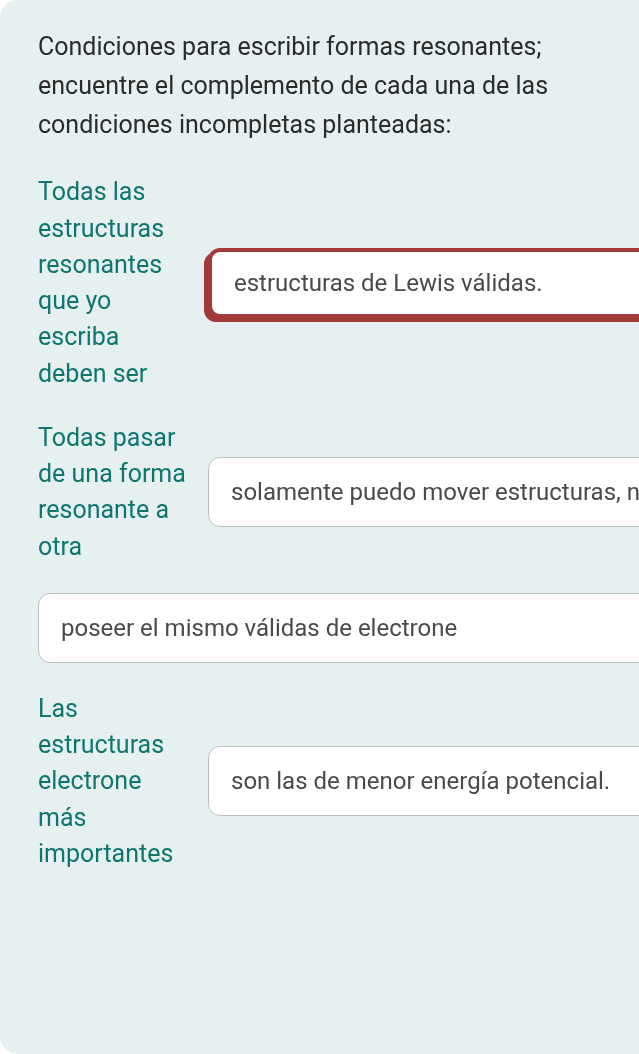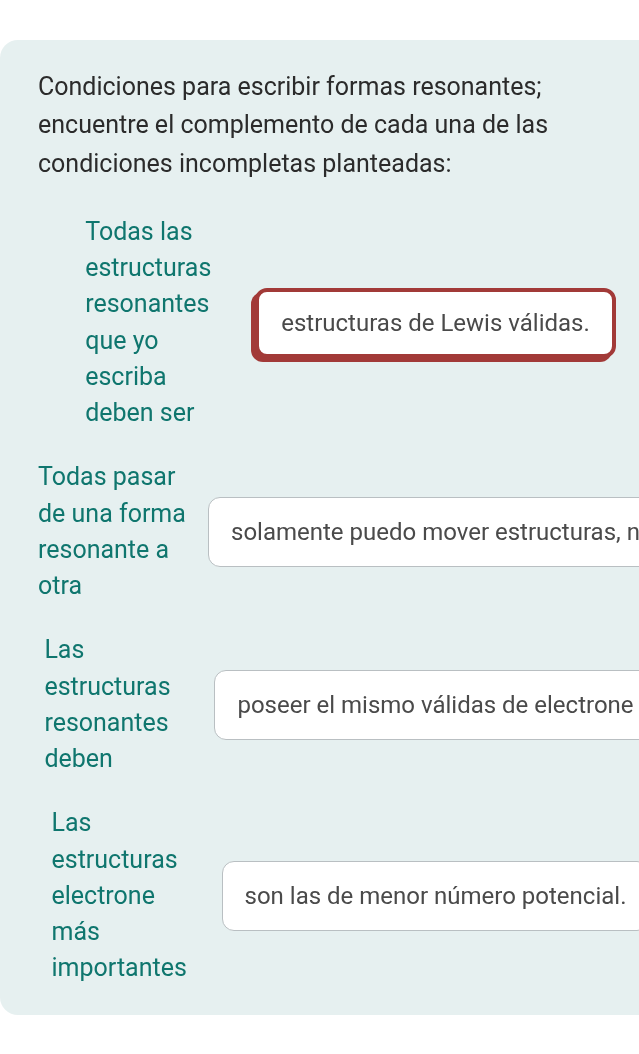--- a/index.html
+++ b/index.html
@@ -1,15 +1,15 @@
 <!DOCTYPE html>
 <html><head>
 <meta charset="utf-8">
 <style>
-  * { box-sizing: border-box; margin: 0; padding: 0; align-items: center; }
+  * { box-sizing: border-box; margin: 0; padding: 0; }
   html, body {
     width: 639px;
     height: 1054px;
     font-family: -apple-system, BlinkMacSystemFont, "Segoe UI", Roboto, Helvetica, Arial, sans-serif;
     background: #ffffff;
     overflow: hidden;
   }
   .page {
     display: flex;
     width: 639px;
@@ -84,29 +84,28 @@
       </div>
 
       <div class="row">
         <div class="label">Todas pasar de una forma resonante a otra</div>
         <div class="select">
           <span>solamente puedo mover estructuras, n</span>
         </div>
       </div>
 
       <div class="row">
-        <div class="label">Las estructuras resonantes deben</div>
         <div class="select">
           <span>poseer el mismo válidas de electrone</span>
         </div>
       </div>
 
       <div class="row">
         <div class="label">Las estructuras electrone más importantes</div>
         <div class="select">
-          <span>son las de menor número potencial.</span>
+          <span>son las de menor energía potencial.</span>
         </div>
       </div>
 
     </div>
   </div>
 
 </div>
 
 </body></html>

